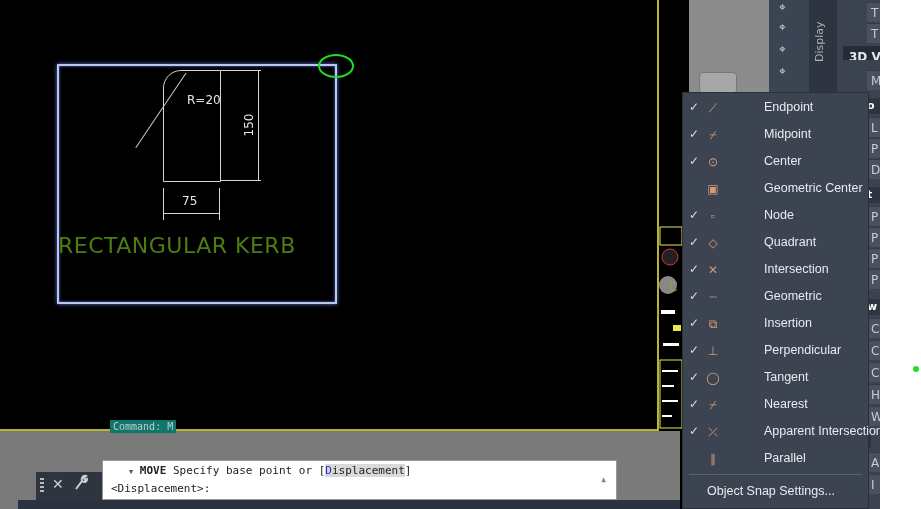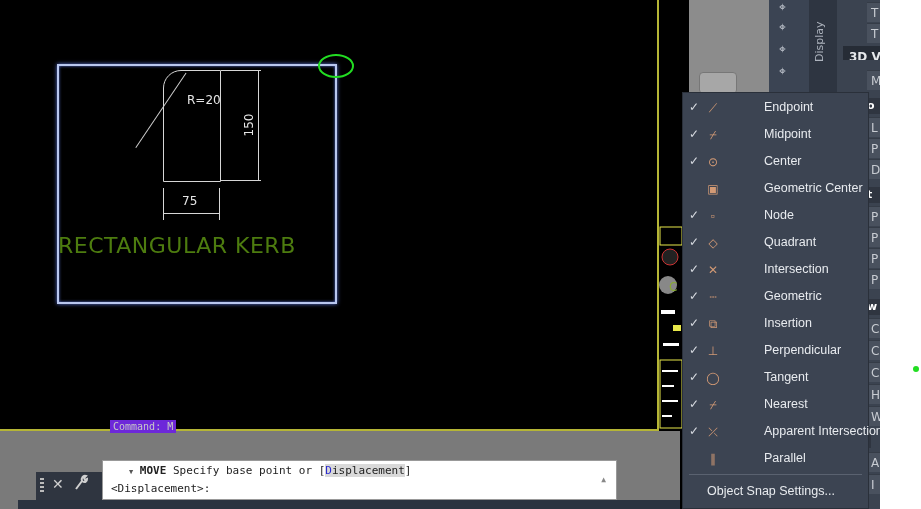--- a/index.html
+++ b/index.html
@@ -29,21 +29,21 @@
   .diag { position:absolute; left:170px; top:96px; width:90px; height:1px; background:#cfcfcf; transform-origin:left top; transform:rotate(-56deg) translate(-62px, 0); }
   .dim-text { position:absolute; color:#e6e6e6; font-size:12px; }
   .dimline-v { position:absolute; left:258px; top:70px; width:1px; height:110px; background:#d6d6d6; }
   .ext-h { position:absolute; height:1px; background:#d6d6d6; }
   .ext-v { position:absolute; width:1px; background:#d6d6d6; }
   .dimline-h { position:absolute; left:164px; top:213px; width:55px; height:1px; background:#d6d6d6; }
   .title1, .title2 { position:absolute; color:#4d7c0f; font-size:22px; letter-spacing:0.5px; white-space:nowrap; }
   .cursor-circle { position:absolute; left:318px; top:54px; width:32px; height:20px; border:2px solid #22dd22; border-radius:50%; }
 
   
-  .cmd-hist { position:absolute; left:110px; background:#6d28d9; color:#c8c8c8; font-family:"DejaVu Sans Mono", monospace; font-size:10px; padding:1px 3px; }
+  .cmd-hist { position:absolute; left:110px; background:#0f766e; color:#c8c8c8; font-family:"DejaVu Sans Mono", monospace; font-size:10px; padding:1px 3px; }
   .cmd-box { position:absolute; left:102px; top:460px; width:515px; height:40px; background:#fff; border:1px solid #999; box-sizing:border-box; font-family:"DejaVu Sans Mono", monospace; font-size:11px; color:#222; }
   .cmd-line1 { position:absolute; left:26px; top:3px; white-space:nowrap; }
   .cmd-line2 { position:absolute; left:8px; top:21px; white-space:nowrap; }
   .cmd-opt { background:#d9d9d9; }
   .cmd-opt b { color:#2a2ad0; font-weight:normal; }
   .cmd-handle { position:absolute; left:36px; top:472px; width:66px; height:28px; background:#2f3540; }
   .grip { position:absolute; left:4px; top:6px; width:4px; height:16px; background:repeating-linear-gradient(#bbb 0 2px, transparent 2px 4px); }
   .cmd-close { position:absolute; left:16px; top:4px; color:#d0d0d0; font-size:14px; }
   .cmd-wrench { position:absolute; left:38px; top:2px; color:#d0d0d0; font-size:15px; }
   .scroll-up { position:absolute; right:10px; top:14px; color:#888; font-size:8px; }

